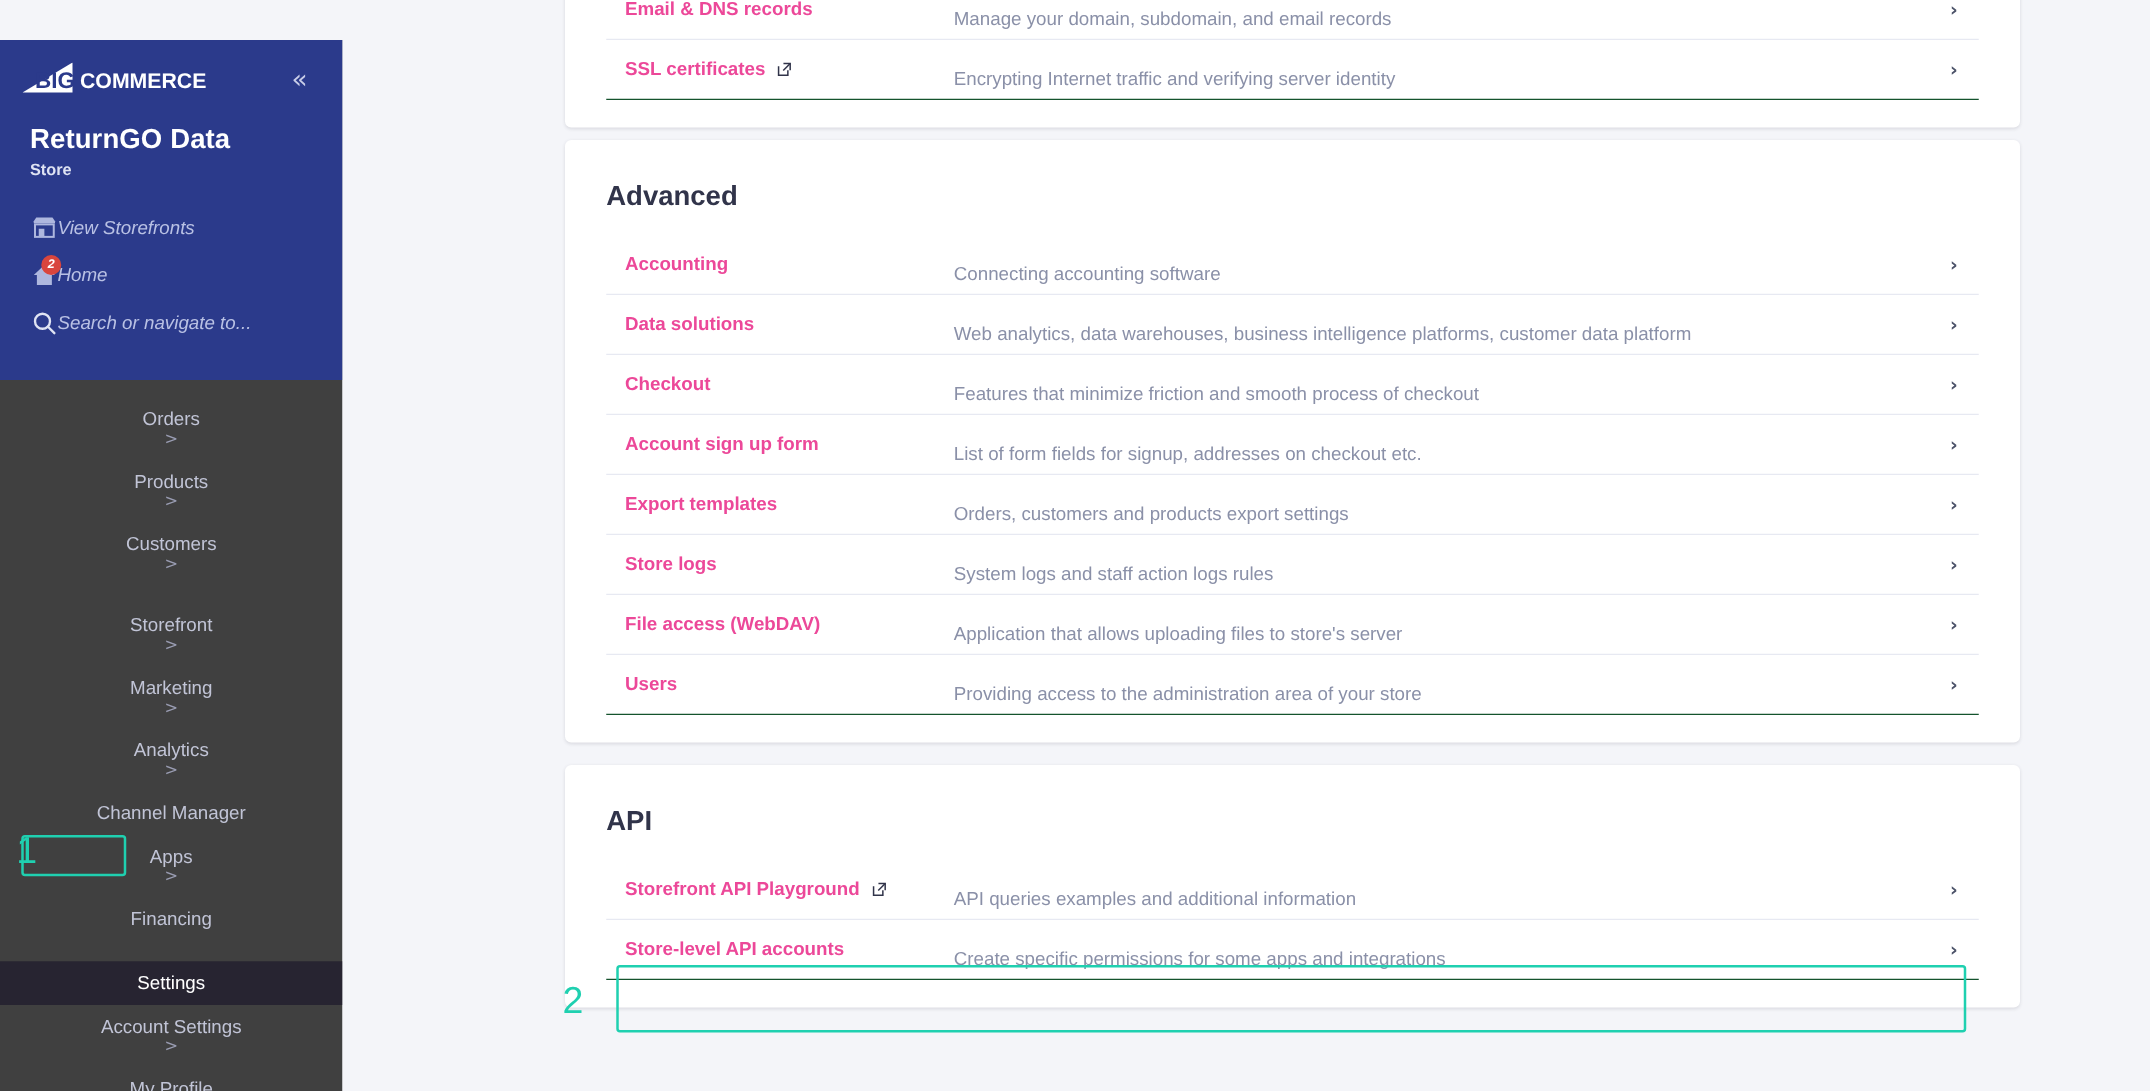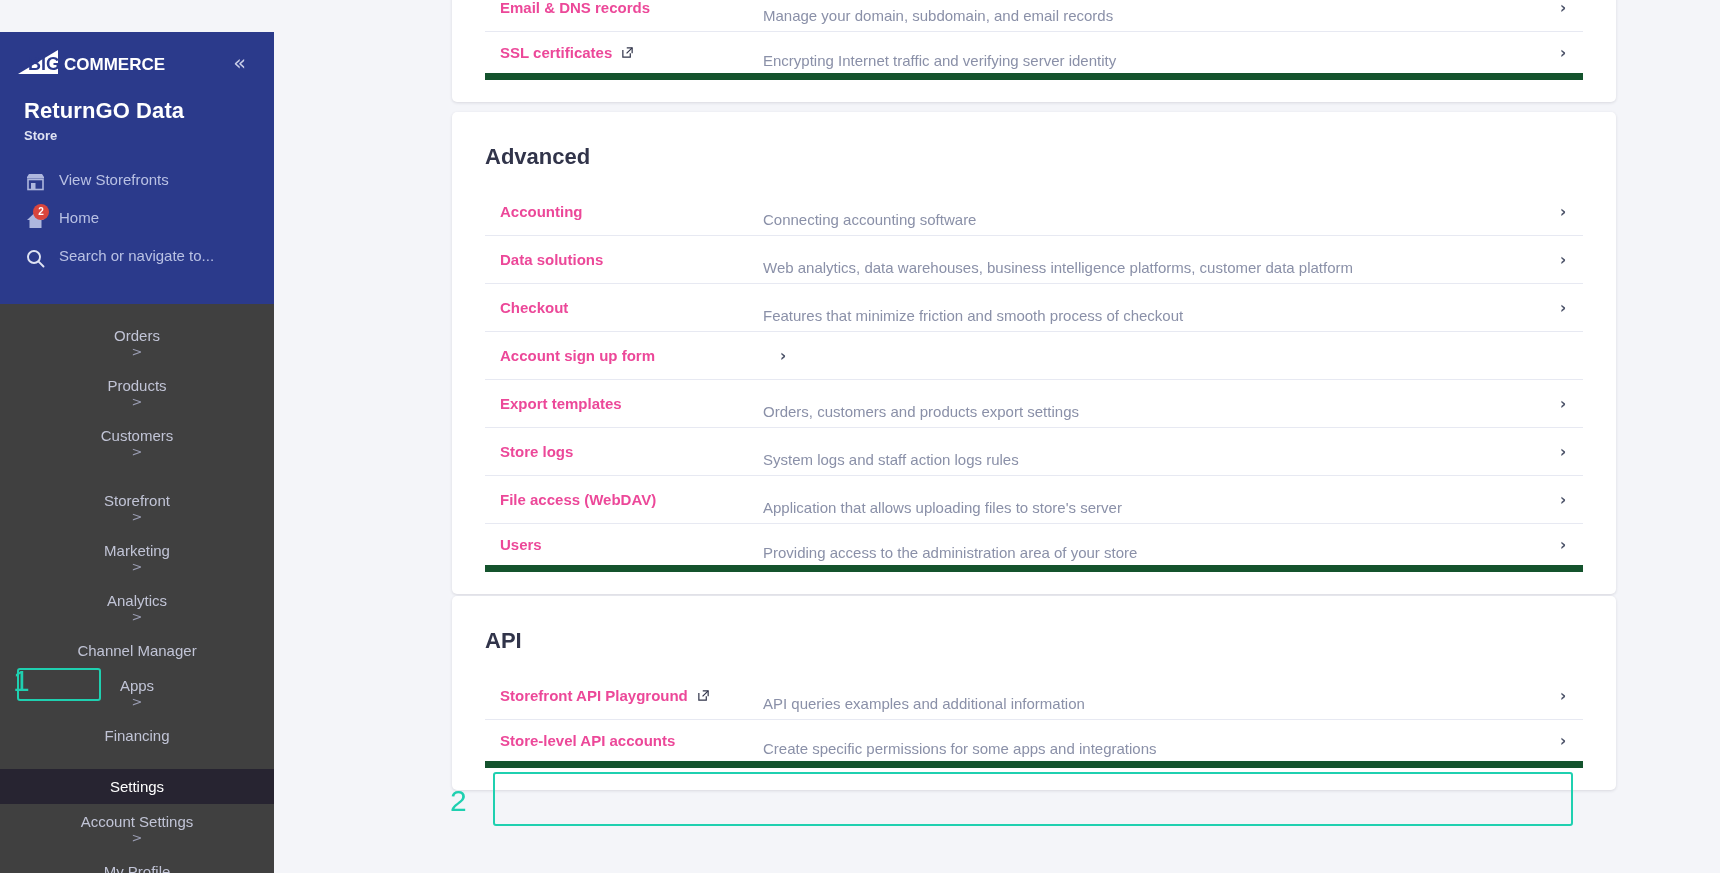--- a/index.html
+++ b/index.html
@@ -19,22 +19,22 @@
   }
   .sb-top { background:#2b3a8b; padding:0; flex:0 0 272px; position:relative; }
   .brand-row { display:flex; align-items:center; justify-content:space-between; padding:14px 24px 0 18px; }
   .logo { display:flex; align-items:center; height:34px; }
   .logo svg { display:block; }
   .collapse-btn { color:#c8cde8; font-size:21px; line-height:1; cursor:pointer; padding:2px 4px; font-family:"DejaVu Sans", sans-serif; }
   .store-name { color:#ffffff; font-size:22px; font-weight:bold; padding:18px 0 0 24px; letter-spacing:.1px; }
   .store-sub { color:#dfe3f3; font-size:13px; font-weight:bold; padding:4px 0 0 24px; }
   .sb-top-links { padding-top:20px; }
   .sb-top-link {
-    display:flex; gap:13px; padding:8px 24px;
-    color:#b9c1e4; font-size:15px; cursor:pointer; position:relative;
+    display:flex; align-items:center; padding:8px 24px;
+    color:#b9c1e4; font-size:15px; cursor:pointer; position:relative;font-style:italic;
   }
   .sb-top-link .ic { width:22px; height:22px; display:flex; align-items:center; justify-content:center; position:relative; }
   .badge {
     position:absolute; top:-5px; left:9px; background:#d9453d; color:#fff;
     font-size:10px; font-weight:bold; border-radius:50%; width:16px; height:16px;
     display:flex; align-items:center; justify-content:center; line-height:1;
   }
   .sb-nav { flex:1 1 auto; padding-top:14px; }
   .sb-item {
     display:flex; align-items:center; justify-content:space-between;
@@ -55,33 +55,33 @@
   .card {
     position:absolute; left:178px; width:1164px; background:#ffffff;
     border-radius:5px; box-shadow:0 1px 3px rgba(49,52,74,.14);
   }
   .card-title { font-size:22px; color:#31344a; padding:32px 0 18px 33px; font-weight:bold; }
   .rows { padding:0 33px 22px 33px; }
   .row {
     display:flex; align-items:center; height:48px; border-bottom:1px solid #e7e9f2;
     cursor:pointer; position:relative;
   }
-  .rows .row:last-child { border-bottom:7px solid #14532d; }
+  .rows .row:last-child { border-bottom:1px solid #14532d; }
   .row-label {
     width:278px; flex:0 0 278px; font-weight:bold; font-size:15px; color:#ec4899;
     display:flex; align-items:center; gap:9px; padding-left:15px;
   }
   .row-desc { flex:1 1 auto; color:#8a90a8; font-size:15px;margin-top:15px; }
   .row-chev { flex:0 0 40px; text-align:center; color:#4c5369; font-size:15px; font-weight:bold; font-family:"DejaVu Sans", sans-serif; }
   .ext-ic { display:inline-flex; align-items:center; }
 
   
   #card-domains { top:-70px; }
   #card-advanced { top:112px; }
-  #card-api { top:596px; }
+  #card-api { top:612px; }
 
   
   .anno-box {
     position:absolute; border:2px solid #1fd0b0; border-radius:3px;
     pointer-events:none; z-index:40;
   }
   .anno-num {
     position:absolute; color:#1fd0b0; font-size:30px; font-family:"Liberation Sans", sans-serif;
     z-index:41; pointer-events:none; line-height:1;
   }
@@ -253,20 +253,21 @@
           <div class="row-label">
               <span>Checkout</span>
             </div>
           <div class="row-desc">Features that minimize friction and smooth process of checkout</div>
           <div class="row-chev">›</div>
         </div>
         <div class="row">
           <div class="row-label">
               <span>Account sign up form</span>
             </div>
+          <div class="row-desc">List of form fields for signup, addresses on checkout etc.</div>
           <div class="row-chev">›</div>
         </div>
         <div class="row">
           <div class="row-label">
               <span>Export templates</span>
             </div>
           <div class="row-desc">Orders, customers and products export settings</div>
           <div class="row-chev">›</div>
         </div>
         <div class="row">

